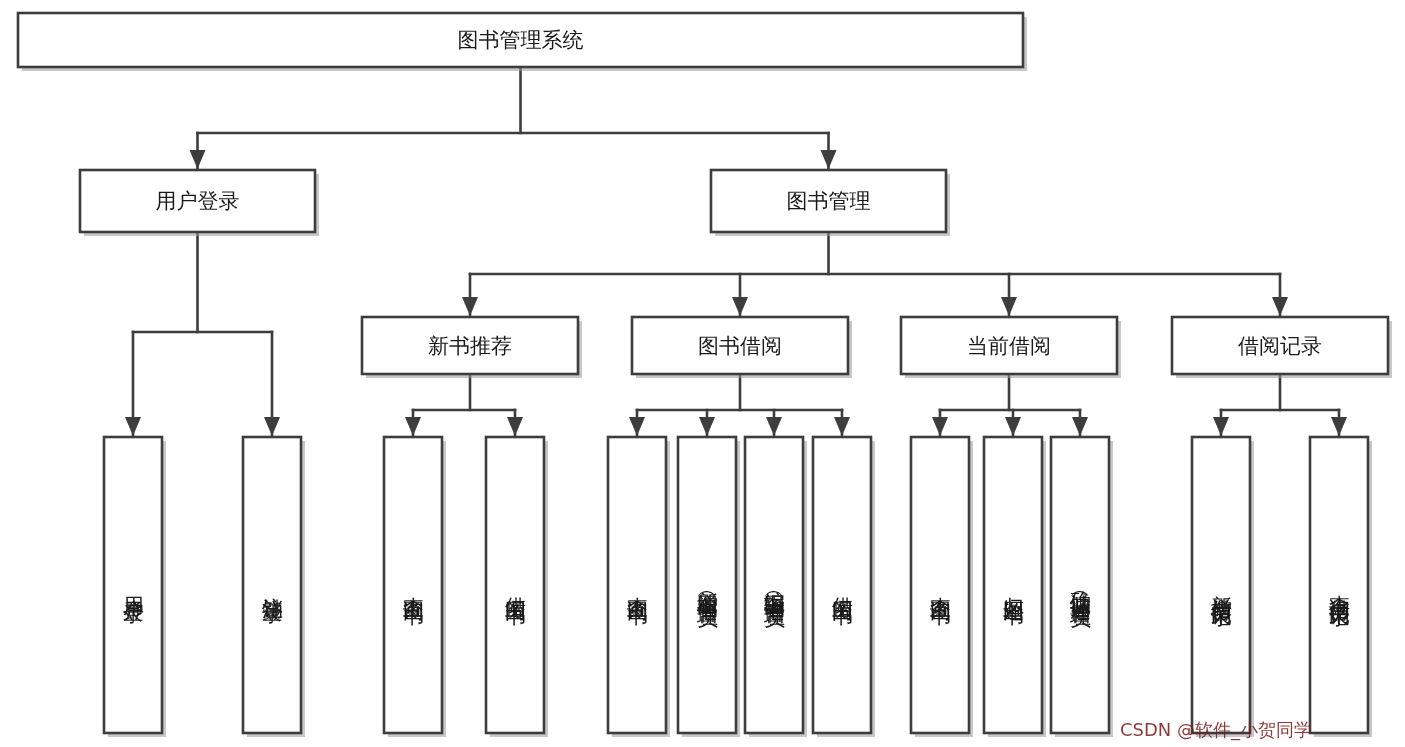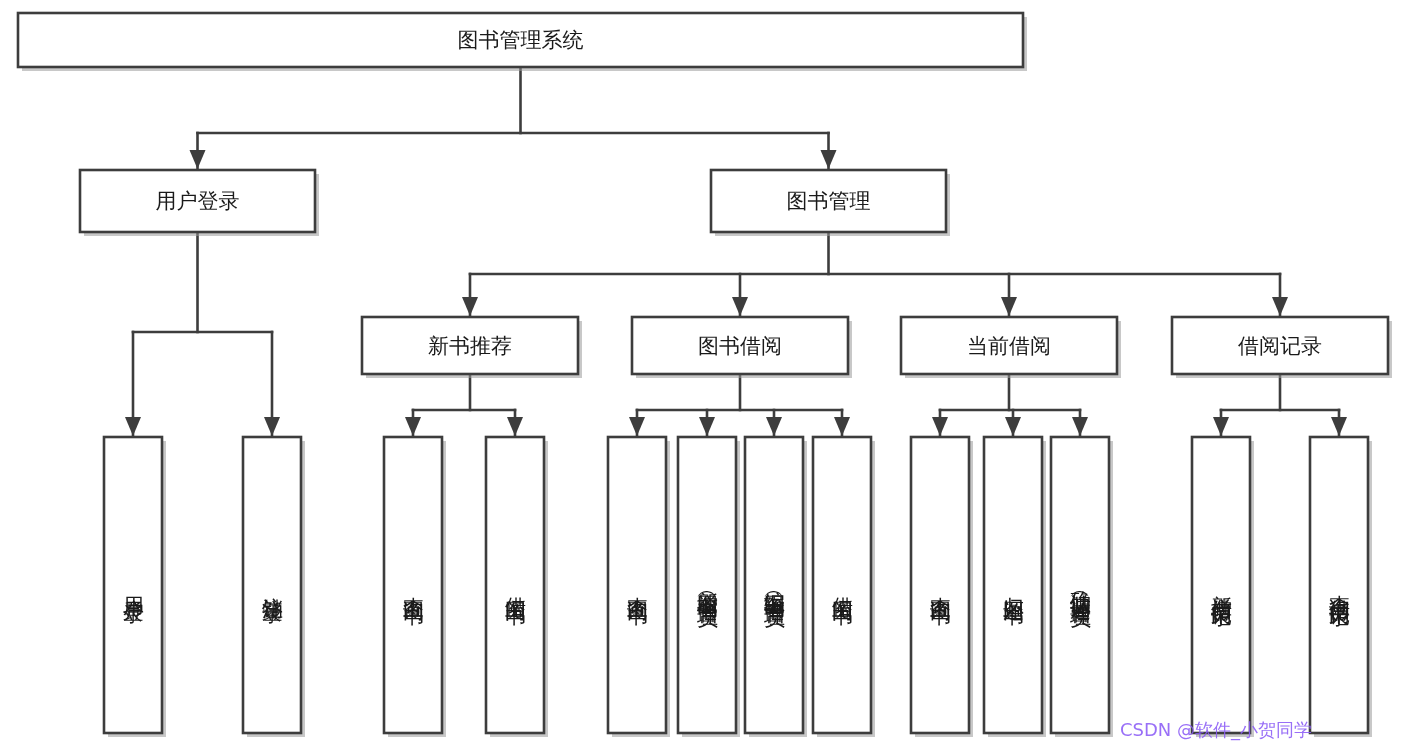--- a/index.html
+++ b/index.html
@@ -63,21 +63,21 @@
     letter-spacing: 2.5px;
     white-space: nowrap;
     pointer-events: none;
   }
   .watermark {
     position: absolute;
     right: 12px;
     bottom: 5px;
     font-family: "DejaVu Sans", "Liberation Sans", sans-serif;
     font-size: 18px;
-    color: #8b5cf6;
+    color: #7f1d1d;
     opacity: 0.88;
     white-space: nowrap;
   }
 </style>
 </head>
 <body>
 
 <div id="diagram-root">
   <svg id="diagram-svg" width="1405" height="747" viewBox="0 0 1405 747" xmlns="http://www.w3.org/2000/svg">
     <g id="connectors">

